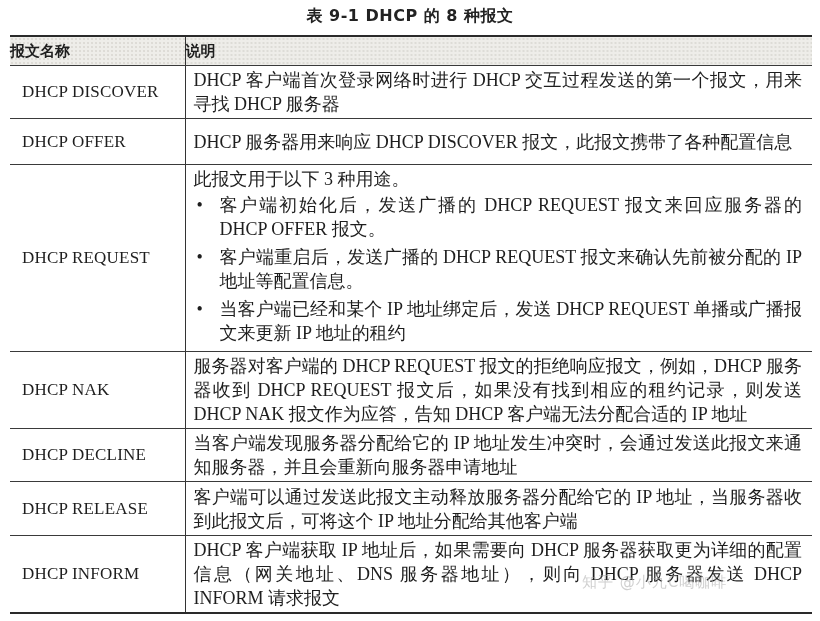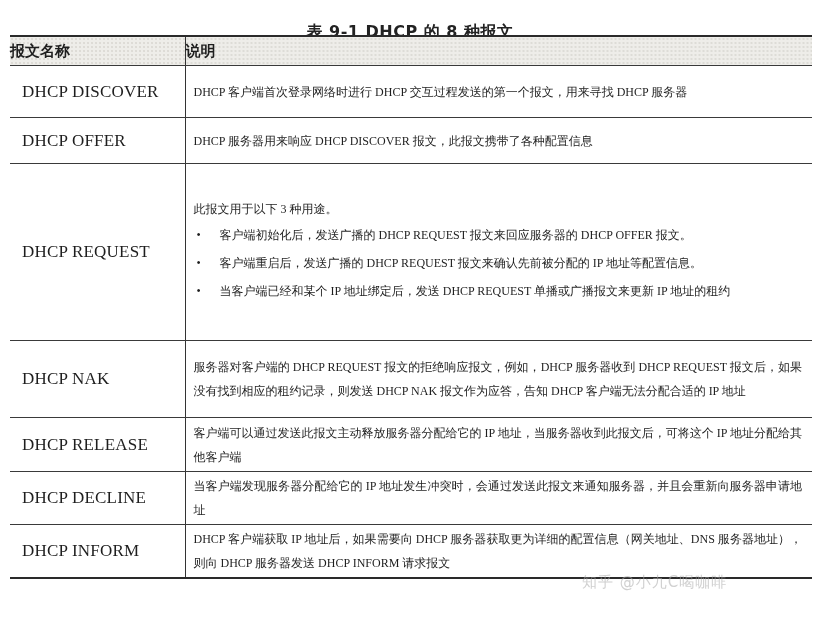--- a/index.html
+++ b/index.html
@@ -10,21 +10,21 @@
   body {
     width: 820px;
     height: 621px;
     position: relative;
     overflow: hidden;
     font-family: "DejaVu Serif", "Liberation Serif", serif;
     color: #1e1e1e;
   }
   .caption {
     position: absolute;
-    top: 22px;
+    top: 6px;
     left: 0;
     width: 820px;
     text-align: center;
     font-family: "DejaVu Sans", "Liberation Sans", sans-serif;
     font-weight: bold;
     font-size: 16px;
     letter-spacing: 0.5px;
     color: #222;
   }
   table.msg-table {
@@ -62,21 +62,21 @@
   }
   table.msg-table td.c1 {
     font-family: Liberation Serif, serif;
     font-size: 17px;
     letter-spacing: 0.2px;
     padding-left: 12px;
     white-space: nowrap;
   }
   table.msg-table td.c2 {
     font-family: "Liberation Serif", "DejaVu Serif", serif;
-    font-size: 12px;
+    font-size: 18px;
     text-align: justify;
     padding-left: 8px;
     padding-right: 10px;
   }
   tr.last td { border-bottom: 2px solid #2a2a2a; }
   ul.uses {
     list-style: none;
     margin: 2px 0 0 0;
     padding: 0;
   }
@@ -144,27 +144,27 @@
             <span class="bullet">•</span>
             <span>当客户端已经和某个 IP 地址绑定后，发送 DHCP REQUEST 单播或广播报文来更新 IP 地址的租约</span>
           </li>
         </ul>
       </td>
     </tr>
     <tr style="height:77px">
       <td class="c1">DHCP NAK</td>
       <td class="c2">服务器对客户端的 DHCP REQUEST 报文的拒绝响应报文，例如，DHCP 服务器收到 DHCP REQUEST 报文后，如果没有找到相应的租约记录，则发送 DHCP NAK 报文作为应答，告知 DHCP 客户端无法分配合适的 IP 地址</td>
     </tr>
+    <tr style="height:52px">
+      <td class="c1">DHCP DECLINE</td>
+      <td class="c2">当客户端发现服务器分配给它的 IP 地址发生冲突时，会通过发送此报文来通知服务器，并且会重新向服务器申请地址</td>
+    </tr>
     <tr style="height:54px">
       <td class="c1">DHCP RELEASE</td>
       <td class="c2">客户端可以通过发送此报文主动释放服务器分配给它的 IP 地址，当服务器收到此报文后，可将这个 IP 地址分配给其他客户端</td>
-    </tr>
-    <tr style="height:52px">
-      <td class="c1">DHCP DECLINE</td>
-      <td class="c2">当客户端发现服务器分配给它的 IP 地址发生冲突时，会通过发送此报文来通知服务器，并且会重新向服务器申请地址</td>
     </tr>
     <tr class="last" style="height:52px">
       <td class="c1">DHCP INFORM</td>
       <td class="c2">DHCP 客户端获取 IP 地址后，如果需要向 DHCP 服务器获取更为详细的配置信息（网关地址、DNS 服务器地址），则向 DHCP 服务器发送 DHCP INFORM 请求报文</td>
     </tr>
   </tbody>
 </table>
 
 <div class="watermark">知乎 @小九C喝咖啡</div>
 

